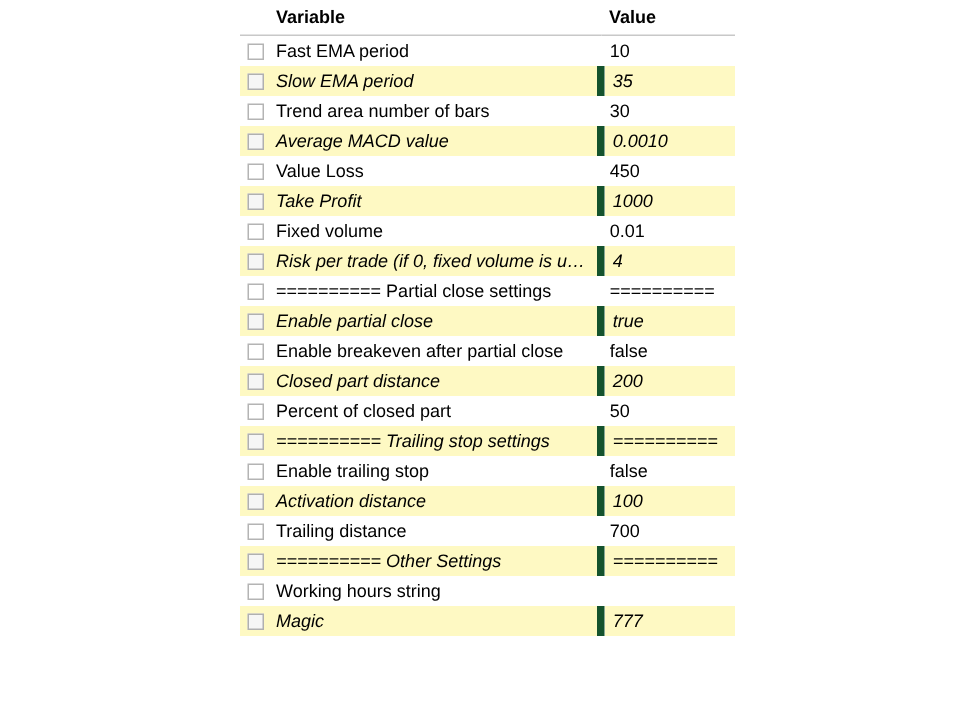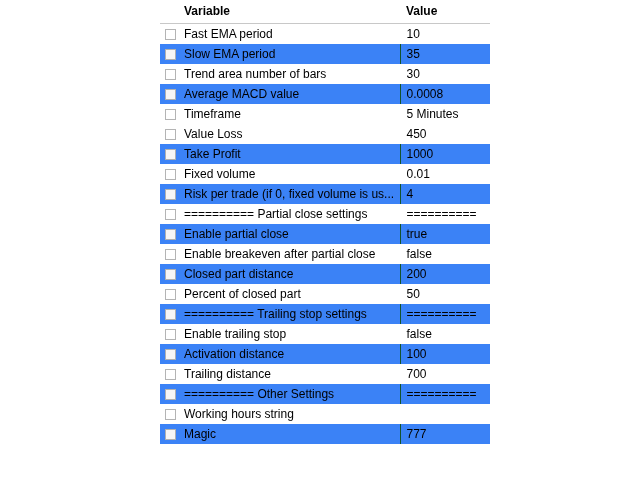--- a/index.html
+++ b/index.html
@@ -51,21 +51,21 @@
     font-size: 12px;
     color: #000000;
     padding: 3px 4px 3px 6px;
     height: 14px;
     white-space: nowrap;
     overflow: hidden;
     text-overflow: ellipsis;
   }
 
   tr.row-odd td { background: #ffffff; margin-left: 12px; }
-  tr.row-even td { background: #3b82f6; }
+  tr.row-even td { background: #fef9c3; font-style: italic; }
 
   td.cell-check {
     padding-left: 5px;
     padding-right: 0;
     width: 18px;
   }
 
   .checkbox {
     display: block;
     width: 11px;
@@ -83,21 +83,21 @@
   td.cell-var {
     color: #000000;
   }
 
   td.cell-val {
     color: #000000;
     border-left: 1px solid #ffffff;
   }
 
   tr.row-even td.cell-val {
-    border-left: 1px solid #14532d;
+    border-left: 5px solid #14532d;
   }
 
   .sep td.cell-var, .sep td.cell-val {
     letter-spacing: 0px;
   }
 
   #vline-left {
     position: absolute;
     left: 160px;
     top: 0;
@@ -145,28 +145,21 @@
             <span class="checkbox"></span>
           </td>
           <td class="cell-var">Trend area number of bars</td>
           <td class="cell-val">30</td>
         </tr>
         <tr class="row-even">
           <td class="cell-check">
             <span class="checkbox"></span>
           </td>
           <td class="cell-var">Average MACD value</td>
-          <td class="cell-val">0.0008</td>
-        </tr>
-        <tr class="row-odd">
-          <td class="cell-check">
-            <span class="checkbox"></span>
-          </td>
-          <td class="cell-var">Timeframe</td>
-          <td class="cell-val">5 Minutes</td>
+          <td class="cell-val">0.0010</td>
         </tr>
         <tr class="row-odd">
           <td class="cell-check">
             <span class="checkbox"></span>
           </td>
           <td class="cell-var">Value Loss</td>
           <td class="cell-val">450</td>
         </tr>
         <tr class="row-even">
           <td class="cell-check">

